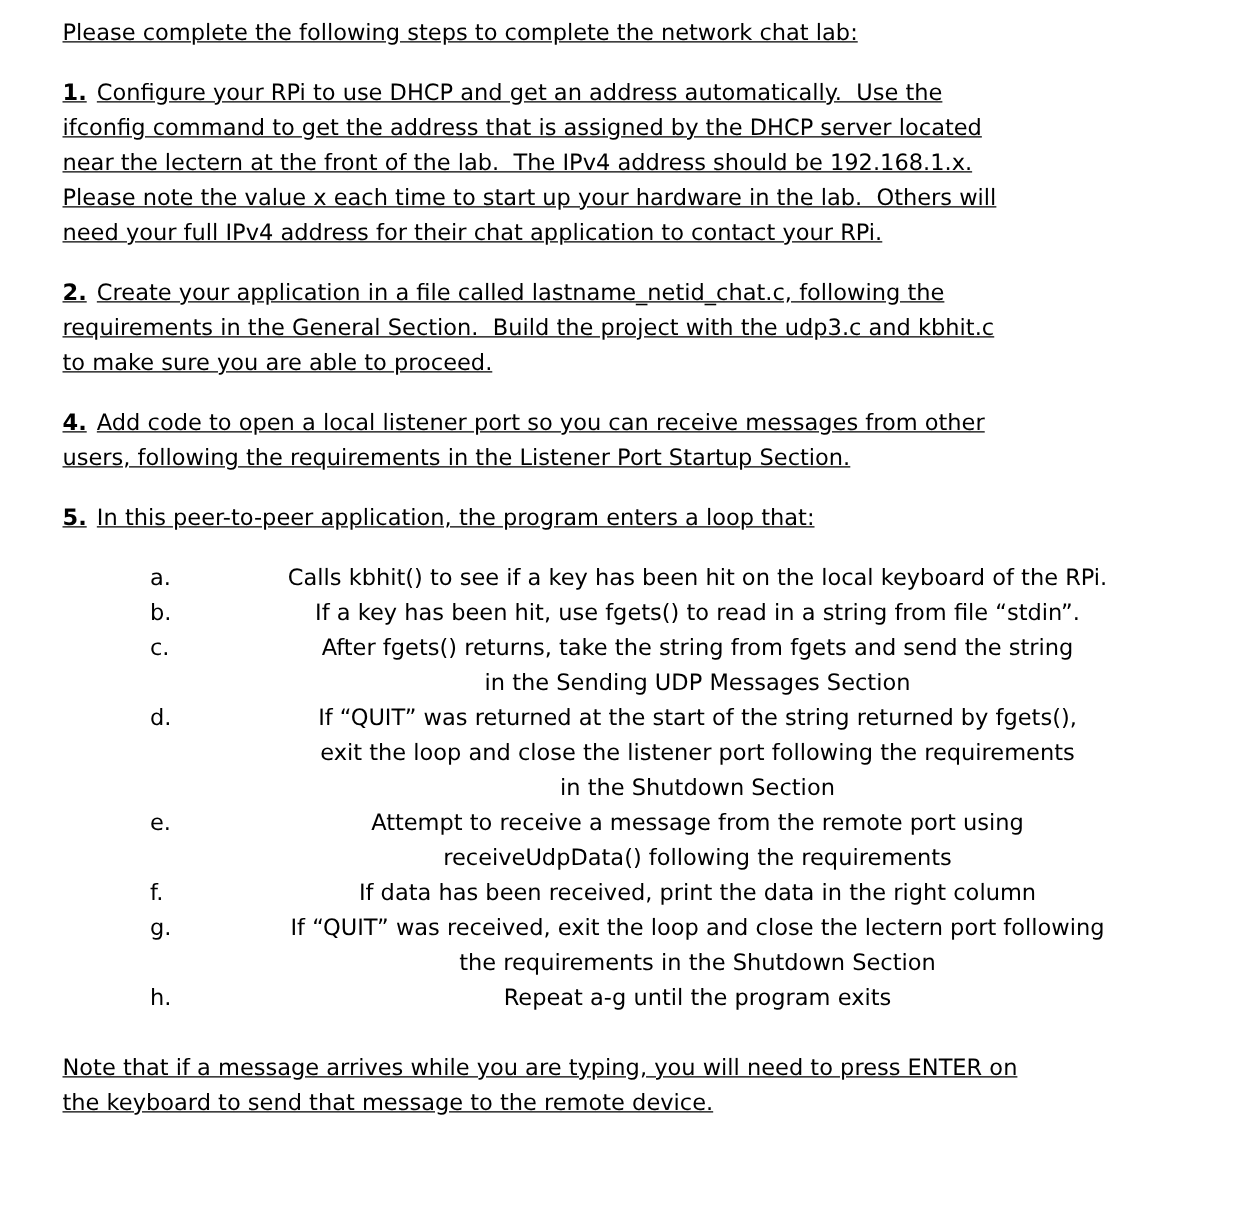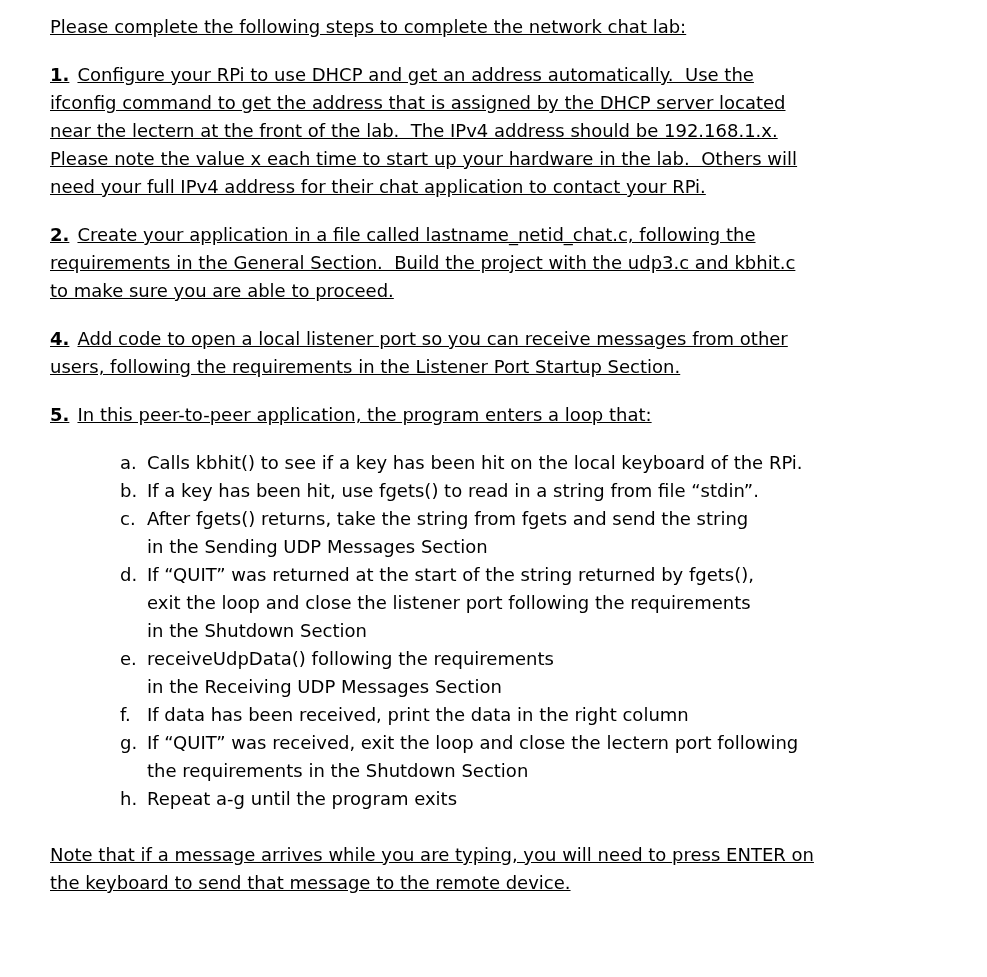--- a/index.html
+++ b/index.html
@@ -13,21 +13,21 @@
     color: #000000;
     overflow: hidden;
   }
   .page { padding: 13px 18px 0 50px; }
   .para { white-space: pre-wrap; margin-bottom: 20px; text-decoration: underline; }
   .num  { font-weight: bold; margin-right: 0.45em; }
   .loop-list { margin-left: 70px; margin-bottom: 28px; }
   .loop-item { display: flex; }
   .label { flex: 0 0 27px; width: 27px; }
   .lines { flex: 1 1 auto; }
-  .line  { white-space: pre; }
+  .line  { white-space: pre; text-align: center; }
 </style>
 </head>
 <body>
 
 <div class="page">
 
   <p class="para"><span>Please complete the following steps to complete the network chat lab:</span></p>
 
   <p class="para"><b class="num">1.</b><span>Configure your RPi to use DHCP and get an address automatically.  Use the
 ifconfig command to get the address that is assigned by the DHCP server located
@@ -73,22 +73,22 @@
       <div class="lines">
         <div class="line">If “QUIT” was returned at the start of the string returned by fgets(),</div>
         <div class="line">exit the loop and close the listener port following the requirements</div>
         <div class="line">in the Shutdown Section</div>
       </div>
     </div>
 
     <div class="loop-item">
       <span class="label">e.</span>
       <div class="lines">
+        <div class="line">Attempt to receive a message from the remote port using</div>
         <div class="line">receiveUdpData() following the requirements</div>
-        <div class="line">in the Receiving UDP Messages Section</div>
       </div>
     </div>
 
     <div class="loop-item">
       <span class="label">f.</span>
       <div class="lines">
         <div class="line">If data has been received, print the data in the right column</div>
       </div>
     </div>
 

